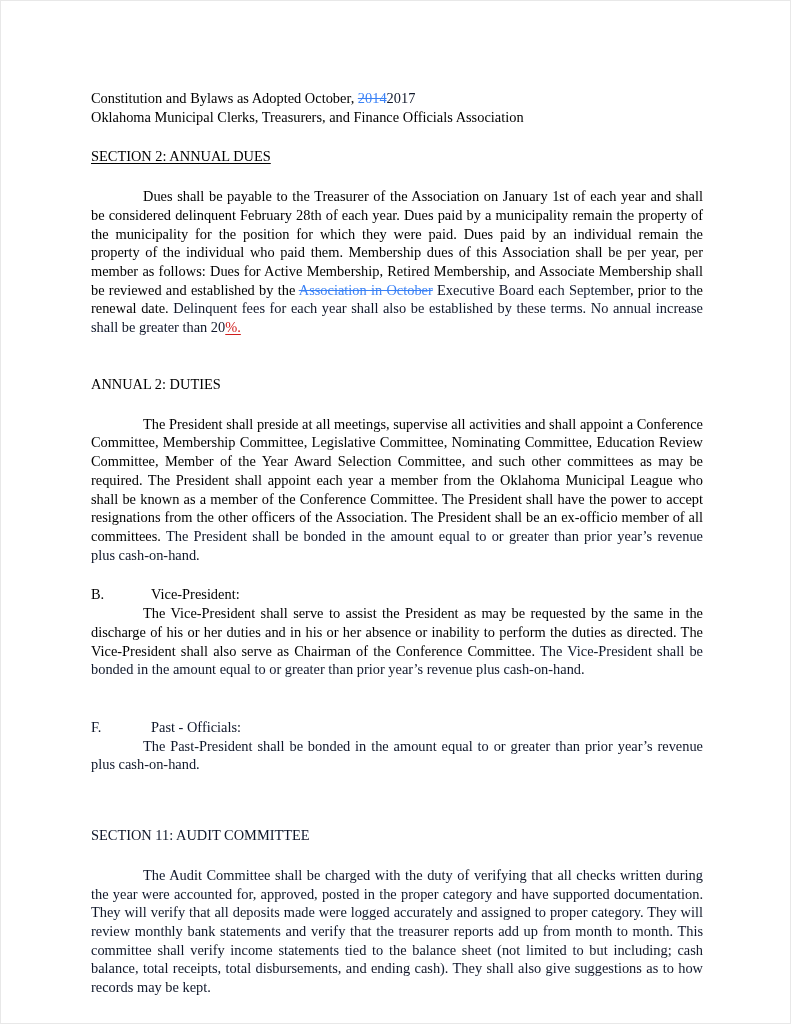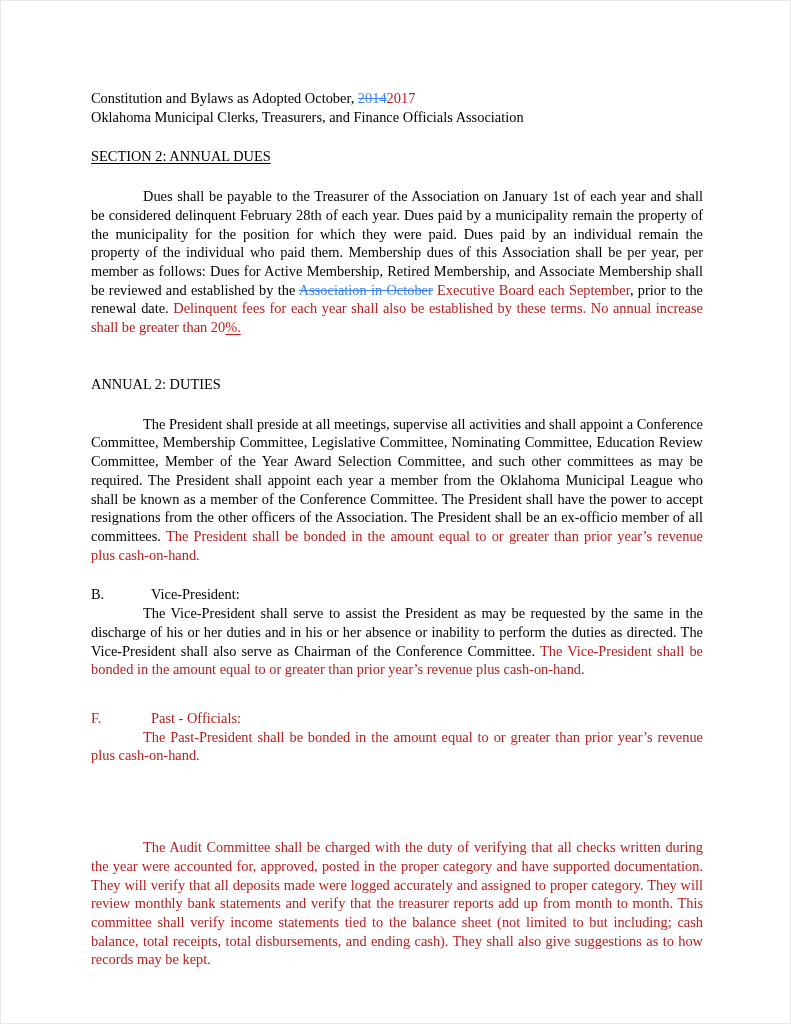--- a/index.html
+++ b/index.html
@@ -48,21 +48,22 @@
   }
   .item-line {
     text-align: left;
     white-space: nowrap;
   }
   .item-letter {
     display: inline-block;
     width: 60px;
   }
   .red {
-    color: #b91c1c;
+    color: #0f172a;
+    margin-top: 9px;
   }
   .strike {
     color: #3b82f6;
     text-decoration: line-through;
   }
   .uline-red {
     color: #d01c1c;
     text-decoration: underline;
     text-underline-offset: 2px;
   }
@@ -102,20 +103,21 @@
     <p class="para"><span>The Vice-President shall serve to assist the President as may be requested by the same in the discharge of his or her duties and in his or her absence or inability to perform the duties as directed.  The Vice-President shall also serve as Chairman of the Conference Committee.  </span><span class="red">The Vice-President shall be bonded in the amount equal to or greater than prior year’s revenue plus cash-on-hand.</span></p>
 
     <div class="sp-lg"></div>
 
     <div class="item-line"><span class="item-letter red">F.</span><span class="red">Past - Officials:</span></div>
     <p class="para"><span class="red">The Past-President shall be bonded in the amount equal to or greater than prior year’s revenue plus cash-on-hand.</span></p>
 
     <div class="sp-xl"></div>
     <div class="sp-sm"></div>
 
+    <div class="heading"><span class="red">SECTION 11:  AUDIT COMMITTEE</span></div>
 
     <div class="sp-md"></div>
 
     <p class="para"><span class="red">The Audit Committee shall be charged with the duty of verifying that all checks written during the year were accounted for, approved, posted in the proper category and have supported documentation. They will verify that all deposits made were logged accurately and assigned to proper category. They will review monthly bank statements and verify that the treasurer reports add up from month to month. This committee shall verify income statements tied to the balance sheet (not limited to but including; cash balance, total receipts, total disbursements, and ending cash). They shall also give suggestions as to how records may be kept.</span></p>
 
     <div class="sp-xl"></div>
 
   </div>
 </div>
 

